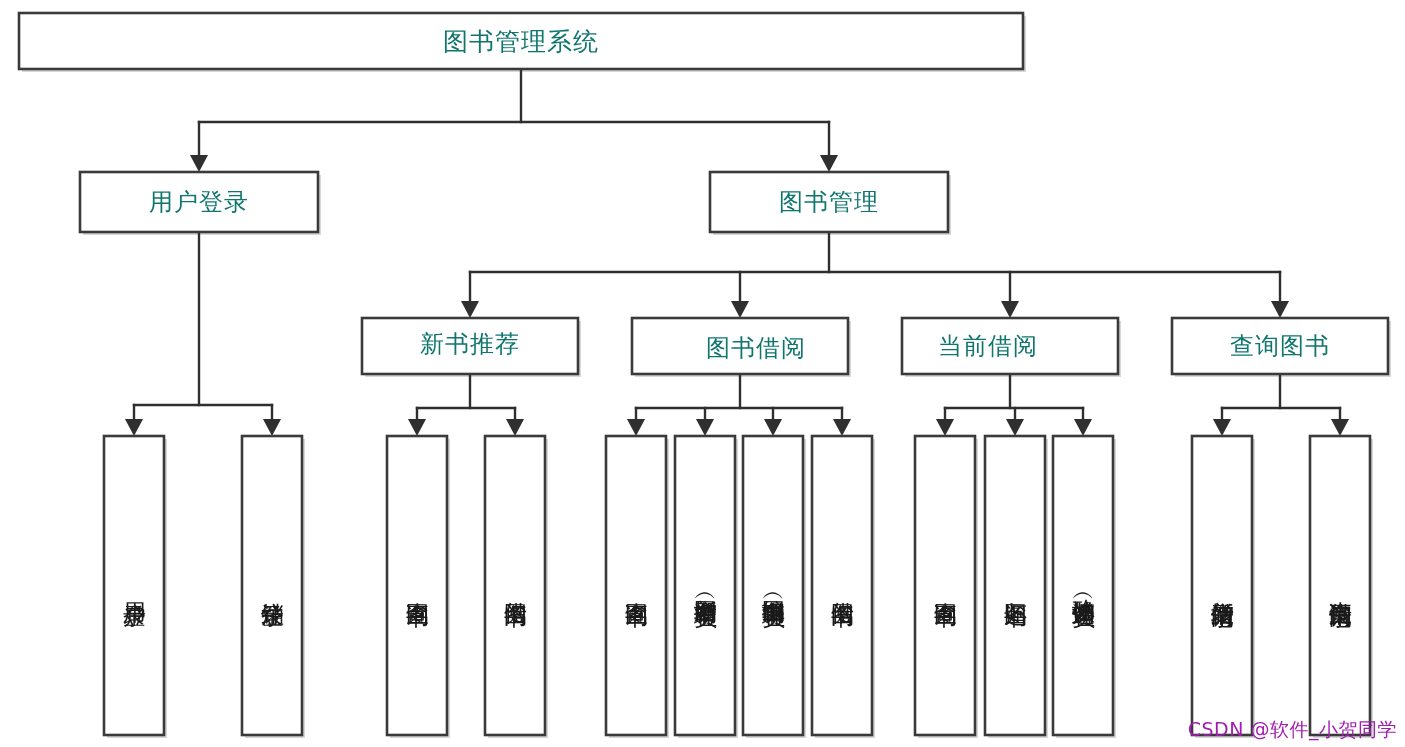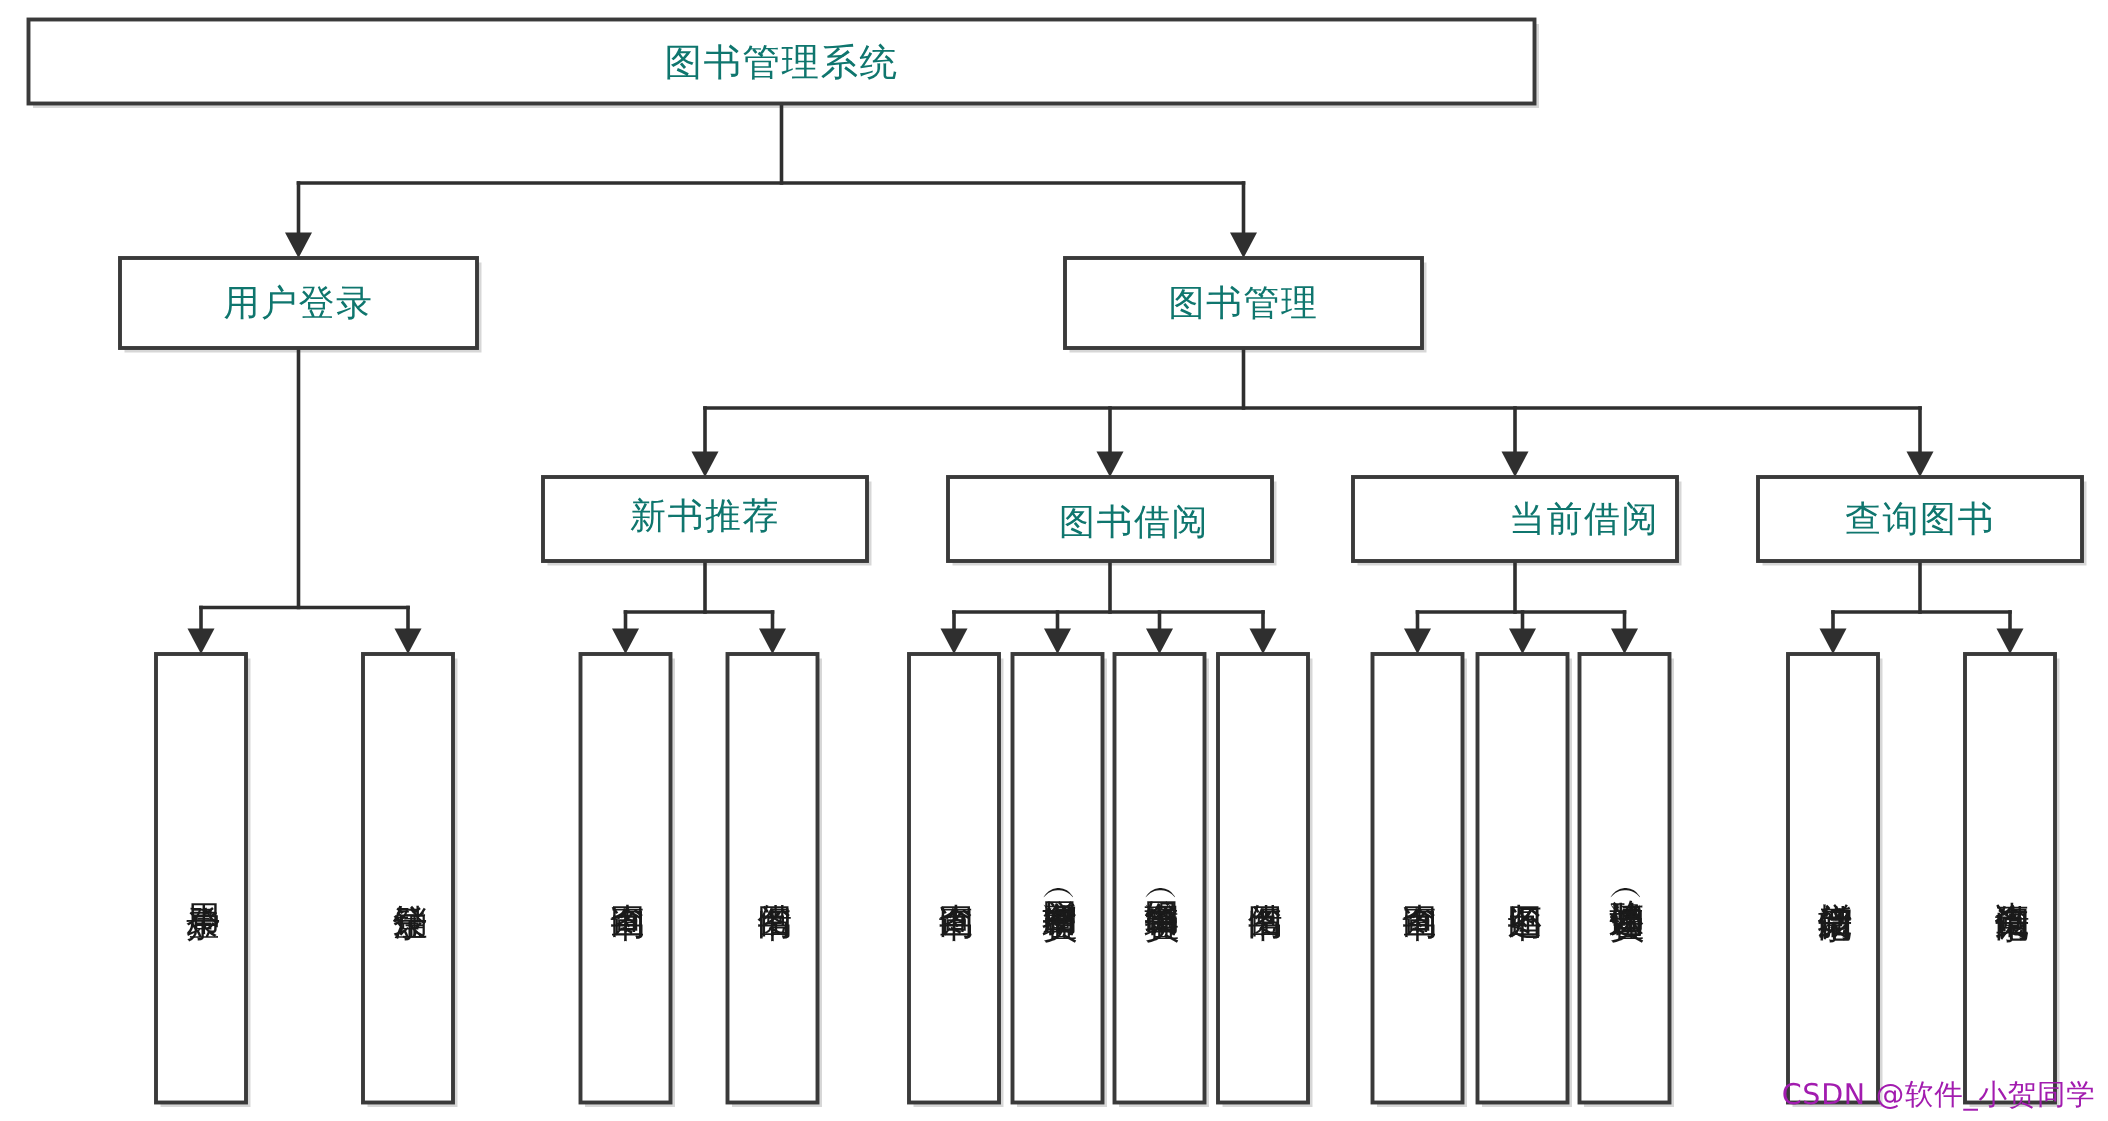--- a/index.html
+++ b/index.html
@@ -204,21 +204,21 @@
       </div>
       <div class="htext-wrap" style="left: 710px; top: 172px; width: 238px; height: 60px; border-radius: 10px;">
         <div class="htext">图书管理</div>
       </div>
       <div class="htext-wrap" style="left: 362px; top: 318px; width: 216px; height: 52px;">
         <div class="htext">新书推荐</div>
       </div>
       <div class="htext-wrap" style="left: 632px; top: 318px; width: 216px; height: 60px; margin-left: 16px;">
         <div class="htext">图书借阅</div>
       </div>
-      <div class="htext-wrap" style="left: 948px; top: 318px; width: 216px; height: 56px;">
+      <div class="htext-wrap" style="left: 880px; top: 318px; width: 216px; height: 56px;">
         <div class="htext">当前借阅</div>
       </div>
       <div class="htext-wrap" style="left: 1172px; top: 318px; width: 216px; height: 56px;">
         <div class="htext">查询图书</div>
       </div>
       <div class="vtext-wrap" style="left: 104px; top: 436px; width: 60px; height: 299px;">
         <div class="vtext">用户登录</div>
       </div>
       <div class="vtext-wrap" style="left: 242px; top: 436px; width: 60px; height: 299px;">
         <div class="vtext">注销登录</div>

